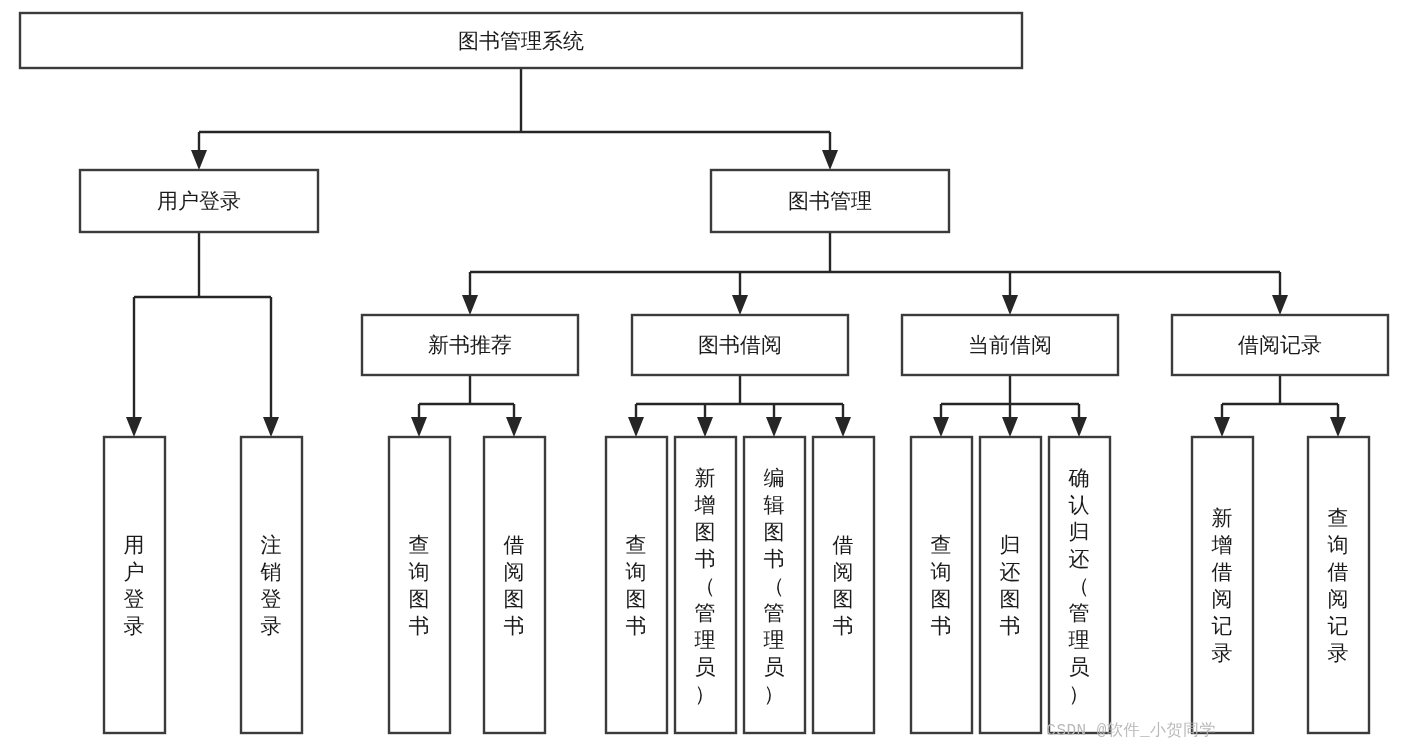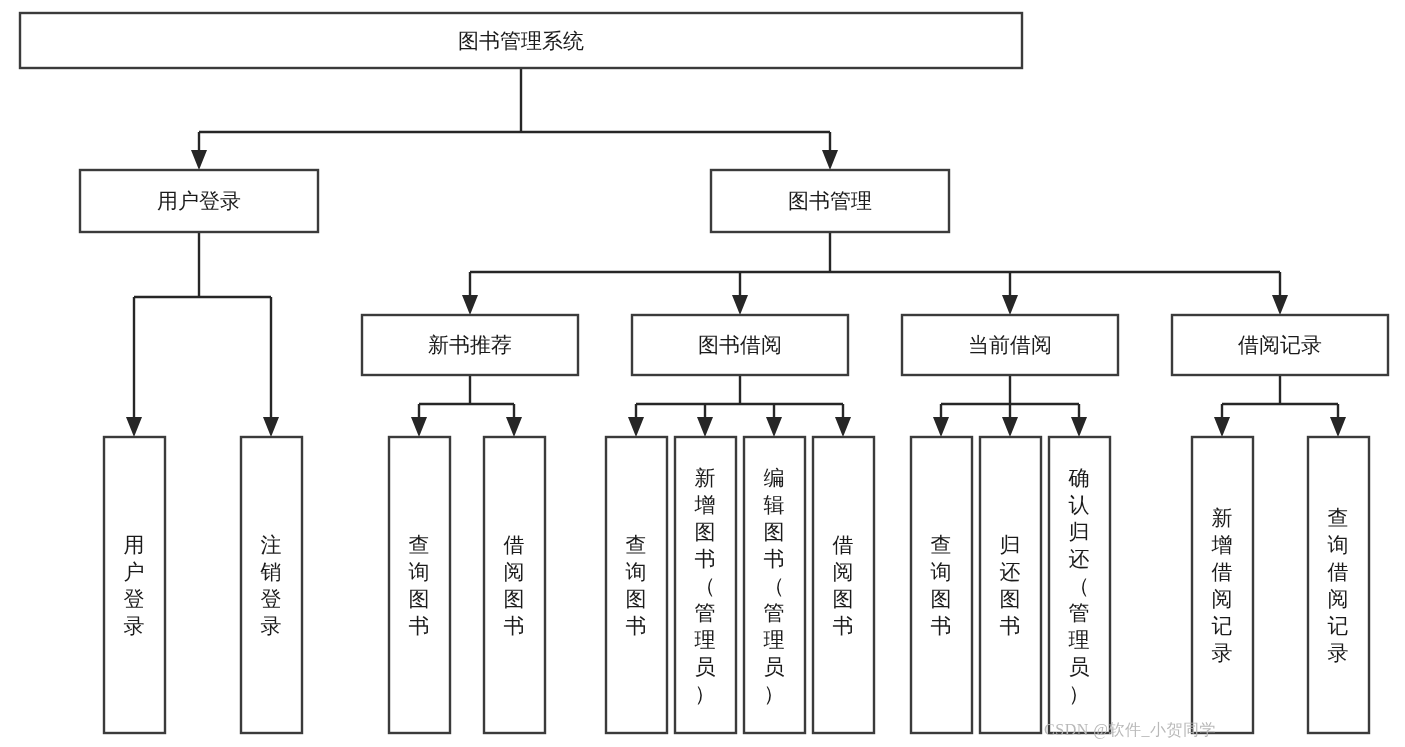--- a/index.html
+++ b/index.html
@@ -51,21 +51,21 @@
     stroke-linecap: butt;
   }
   .arrow-head {
     fill: #262626;
     stroke: none;
   }
   .watermark {
     position: absolute;
     right: 10px;
     bottom: 6px;
-    font-family: Liberation Serif, serif;
+    font-family: Liberation Mono, monospace;
     font-size: 16px;
     color: #b9b9b9;
     white-space: nowrap;
     letter-spacing: 0.5px;
   }
 </style>
 </head>
 <body>
 
 <div id="diagram-root">

